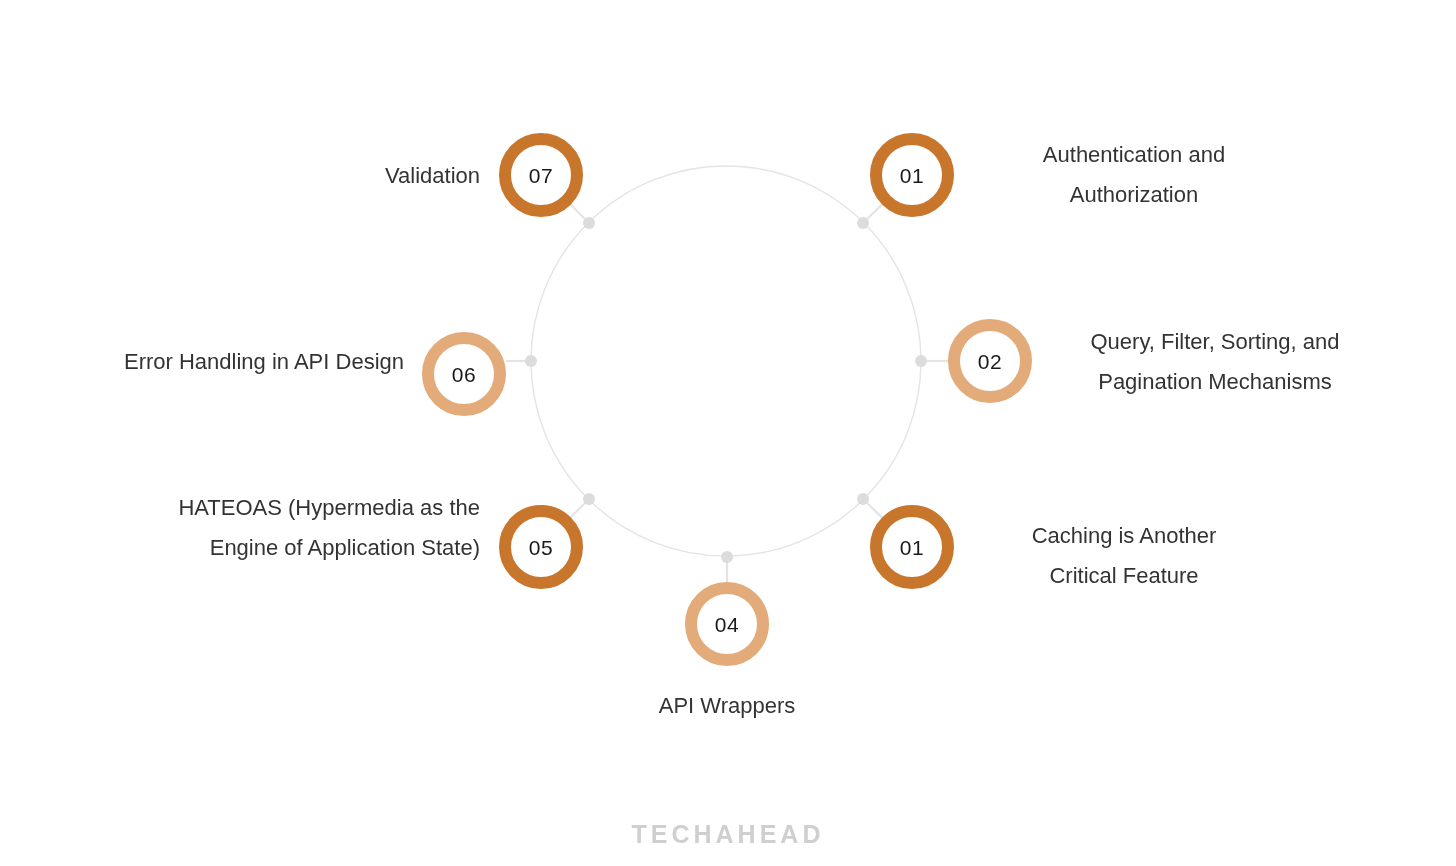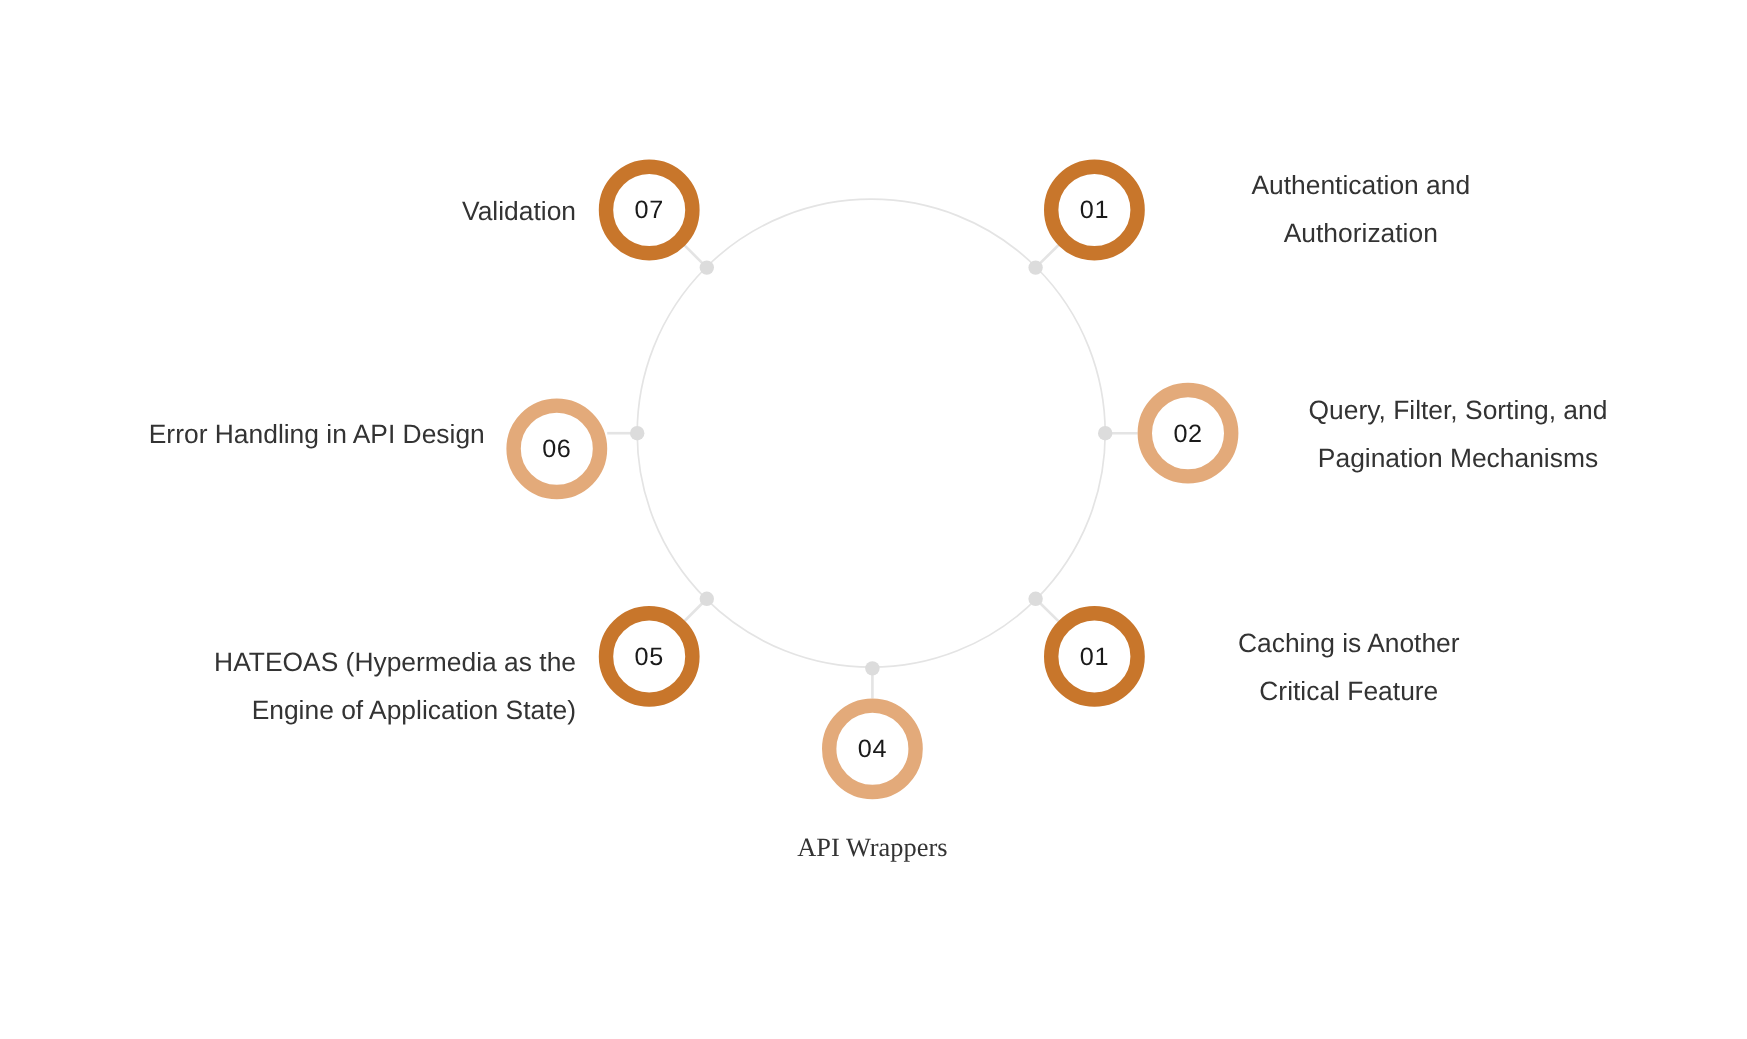--- a/index.html
+++ b/index.html
@@ -50,21 +50,21 @@
   }
   .label {
     position: absolute;
     font-size: 22px;
     line-height: 40px;
     color: #333333;
     white-space: pre-line;
   }
   .label.right { text-align: center; }
   .label.left  { text-align: right; }
-  .label.center { text-align: center; font-family: Liberation Serif, serif; }
+  .label.center { text-align: center; }
 
   .watermark {
     position: absolute;
     left: 0;
     top: 820px;
     width: 1456px;
     text-align: center;
     font-size: 25px;
     letter-spacing: 4px;
     font-weight: bold;
@@ -123,19 +123,20 @@
       </div>
     </div>
   <div id="labels-layer">
       <div class="label right" style="left: 974px; top: 135px; width: 320px; color: rgb(51, 51, 51);">Authentication and
 Authorization</div>
       <div class="label right" style="left: 1050px; top: 322px; width: 330px; color: rgb(51, 51, 51);">Query, Filter, Sorting, and
 Pagination Mechanisms</div>
       <div class="label right" style="left: 974px; top: 516px; width: 300px; color: rgb(51, 51, 51);">Caching is Another
 Critical Feature</div>
       <div class="label center" style="left: 577px; top: 686px; width: 300px; color: rgb(51, 51, 51);">API Wrappers</div>
-      <div class="label left" style="left: 100px; top: 532px; width: 380px; color: rgb(51, 51, 51);">HATEOAS (Hypermedia as the
+      <div class="label left" style="left: 100px; top: 488px; width: 380px; color: rgb(51, 51, 51);">HATEOAS (Hypermedia as the
 Engine of Application State)</div>
       <div class="label left" style="left: 40px; top: 342px; width: 364px; color: rgb(51, 51, 51);">Error Handling in API Design</div>
       <div class="label left" style="left: 180px; top: 156px; width: 300px; color: rgb(51, 51, 51);">Validation</div>
     </div>
 
+  <div class="watermark" style="color: rgb(207, 207, 207);">TECHAHEAD</div>
 </div>
 
 </body></html>

